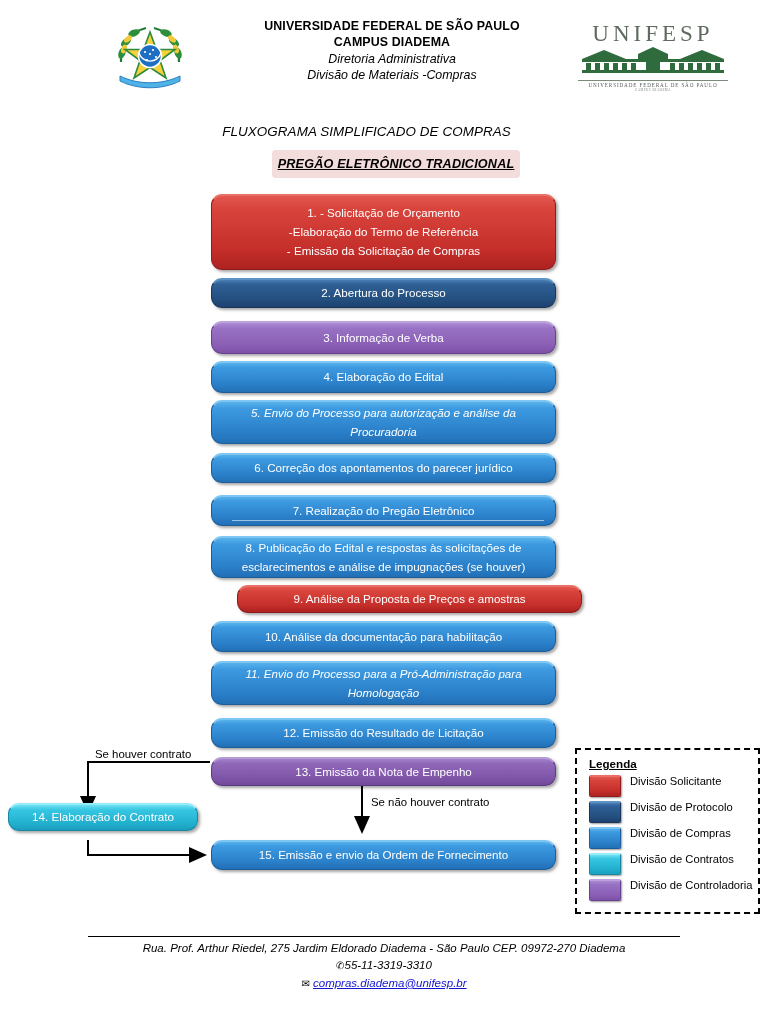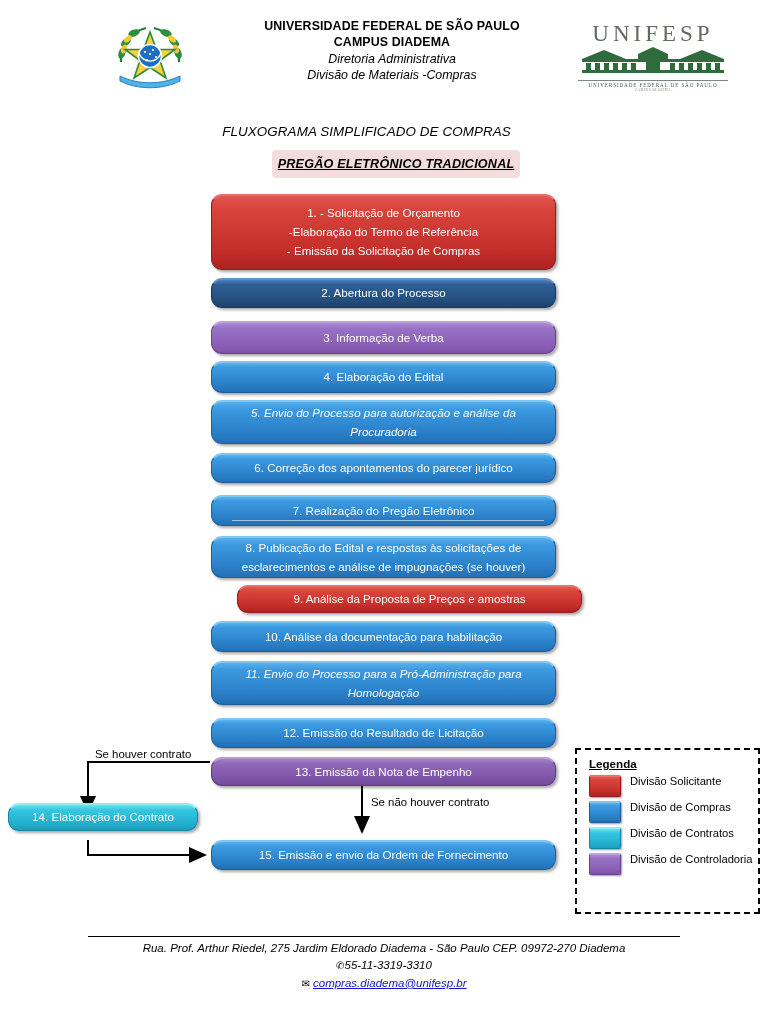--- a/index.html
+++ b/index.html
@@ -395,20 +395,24 @@
 </div>
 
 <div class="legend">
   <div class="legend-title">Legenda</div>
 
   <div class="legend-row">
     <div class="legend-swatch c-red"></div>
     <div class="legend-label">Divisão Solicitante</div>
   </div>
 
+  <div class="legend-row">
+    <div class="legend-swatch c-navy"></div>
+    <div class="legend-label">Divisão de Protocolo</div>
+  </div>
 
   <div class="legend-row">
     <div class="legend-swatch c-blue"></div>
     <div class="legend-label">Divisão de Compras</div>
   </div>
 
   <div class="legend-row">
     <div class="legend-swatch c-cyan"></div>
     <div class="legend-label">Divisão de Contratos</div>
   </div>

